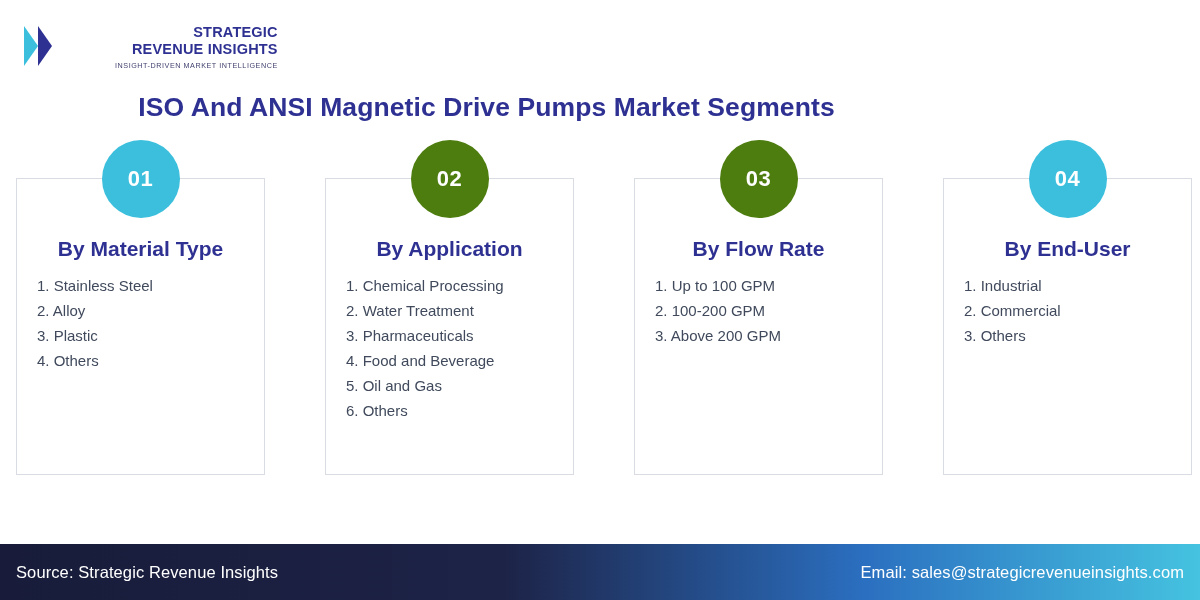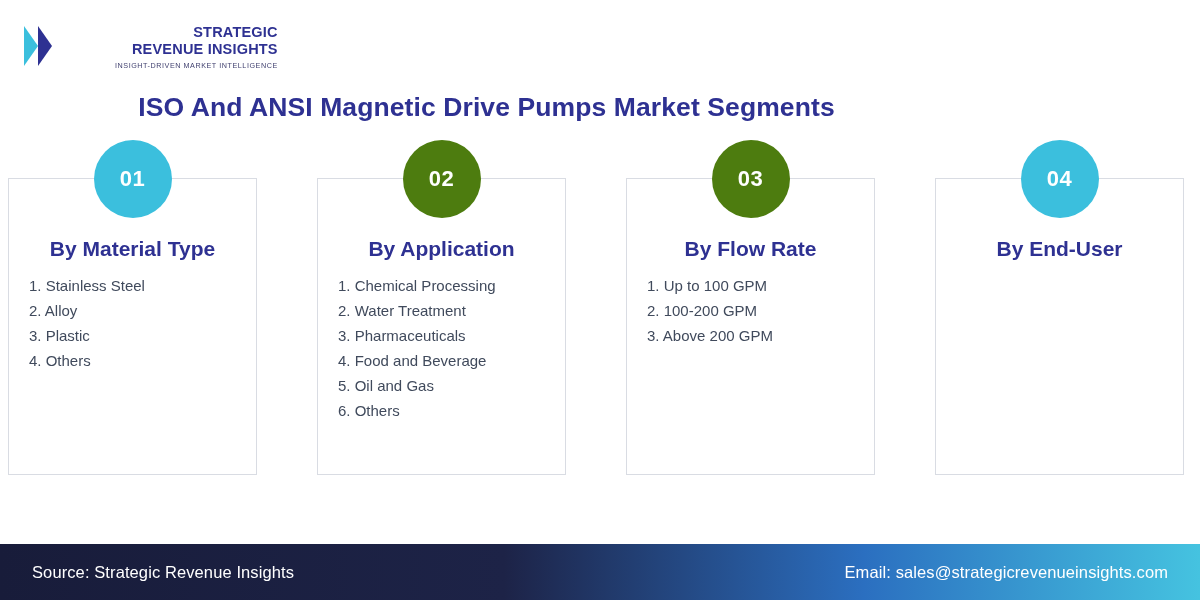--- a/index.html
+++ b/index.html
@@ -62,21 +62,21 @@
     font-size: 26.5px;
     font-weight: bold;
     color: #2e3192;
     letter-spacing: 0.1px;
   }
 
   
   .cards {
     position: absolute;
     top: 178px;
-    left: 8px;
+    left: 16px;
     width: 1176px;
     display: flex;
     gap: 60px;
   }
   .card {
     position: relative;
     width: 249px;
     min-height: 297px;
     border: 1px solid #d9dce3;
     background: #ffffff;
@@ -118,21 +118,21 @@
   .footer {
     position: absolute;
     left: 0;
     bottom: 0;
     width: 1200px;
     height: 56px;
     background: linear-gradient(90deg, #181c3a 0%, #1d2347 42%, #2b6fc0 72%, #45c3e0 100%);
     display: flex;
     align-items: center;
     justify-content: space-between;
-    padding: 0 32px;
+    padding: 0 16px;
   }
   .footer-text {
     color: #ffffff;
     font-size: 16.5px;
     letter-spacing: 0.1px;
   }
 </style>
 </head>
 <body>
 
@@ -186,20 +186,25 @@
       <ul class="card-list">
         <li><span class="li-num">1.</span> <span>Up to 100 GPM</span></li>
         <li><span class="li-num">2.</span> <span>100-200 GPM</span></li>
         <li><span class="li-num">3.</span> <span>Above 200 GPM</span></li>
       </ul>
     </div>
 
     <div class="card">
       <div class="badge" style="background:#3bbfdd">04</div>
       <div class="card-title">By End-User</div>
+      <ul class="card-list">
+        <li><span class="li-num">1.</span> <span>Industrial</span></li>
+        <li><span class="li-num">2.</span> <span>Commercial</span></li>
+        <li><span class="li-num">3.</span> <span>Others</span></li>
+      </ul>
     </div>
 
   </div>
 
   <div class="footer">
     <div class="footer-text">Source: Strategic Revenue Insights</div>
     <div class="footer-text">Email: sales@strategicrevenueinsights.com</div>
   </div>
 
 </div>

